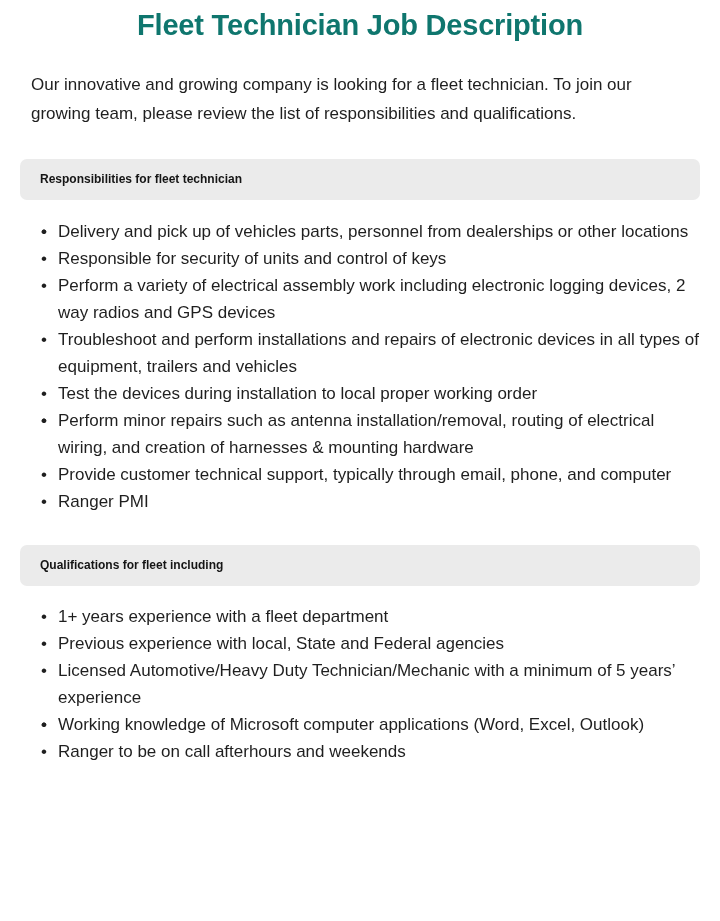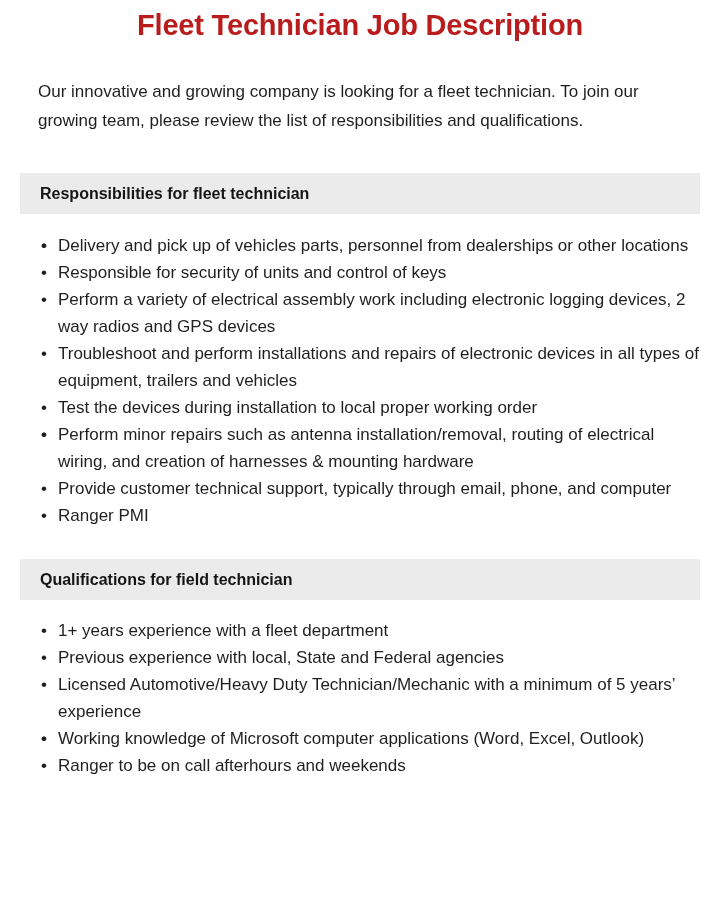--- a/index.html
+++ b/index.html
@@ -20,43 +20,44 @@
     height: 921px;
     box-sizing: border-box;
     padding: 0;
     position: relative;
   }
   .doc-title {
     text-align: center;
     font-size: 29px;
     font-weight: bold;
     letter-spacing: -0.2px;
-    color: #b91c1c;
+    color: #0f766e;
     margin: 0;
     padding: 6px 20px 0 20px;
     line-height: 38px;
   }
   .intro {
-    margin: 16px;
+    margin: 9px;
     padding: 17px 28px 0 22px;
     font-size: 17px;
     line-height: 29px;
     color: #1f1f1f;
   }
   .section {
     margin: 0;
   }
   .section-header {
     background: #ebebeb;
     margin: 0 20px;
     padding: 11px 0 11px 20px;
-    font-size: 16px;
+    font-size: 12px;
     font-weight: bold;
     color: #151515;
     line-height: 19px;
+    border-radius: 7px;
   }
   .list {
     list-style: none;
     margin: 0;
     padding: 0 20px 0 0;
   }
   .list-item {
     position: relative;
     font-size: 17px;
     line-height: 27px;
@@ -109,21 +110,21 @@
         <li class="list-item"><span class="bullet">•</span></li>
         <li class="list-item"><span class="bullet">•</span><span>Perform minor repairs such as antenna installation/removal, routing of electrical wiring, and creation of harnesses &amp; mounting hardware</span></li>
         <li class="list-item"><span class="bullet">•</span><span>Provide customer technical support, typically through email, phone, and computer</span></li>
         <li class="list-item"><span class="bullet">•</span><span>Ranger PMI</span></li>
       </ul>
   </section>
 
   <div class="gap-after-resp"></div>
 
   <section class="section">
-    <div class="section-header">Qualifications for field technician</div>
+    <div class="section-header">Qualifications for fleet including</div>
     <ul class="list qualifications-list">
         <li class="list-item"><span class="bullet">•</span><span>1+ years experience with a fleet department</span></li>
         <li class="list-item"><span class="bullet">•</span><span>Previous experience with local, State and Federal agencies</span></li>
         <li class="list-item"><span class="bullet">•</span><span>Licensed Automotive/Heavy Duty Technician/Mechanic with a minimum of 5 years’ experience</span></li>
         <li class="list-item"><span class="bullet">•</span></li>
         <li class="list-item"><span class="bullet">•</span><span>Working knowledge of Microsoft computer applications (Word, Excel, Outlook)</span></li>
         <li class="list-item"><span class="bullet">•</span><span>Ranger to be on call afterhours and weekends</span></li>
       </ul>
   </section>
 

